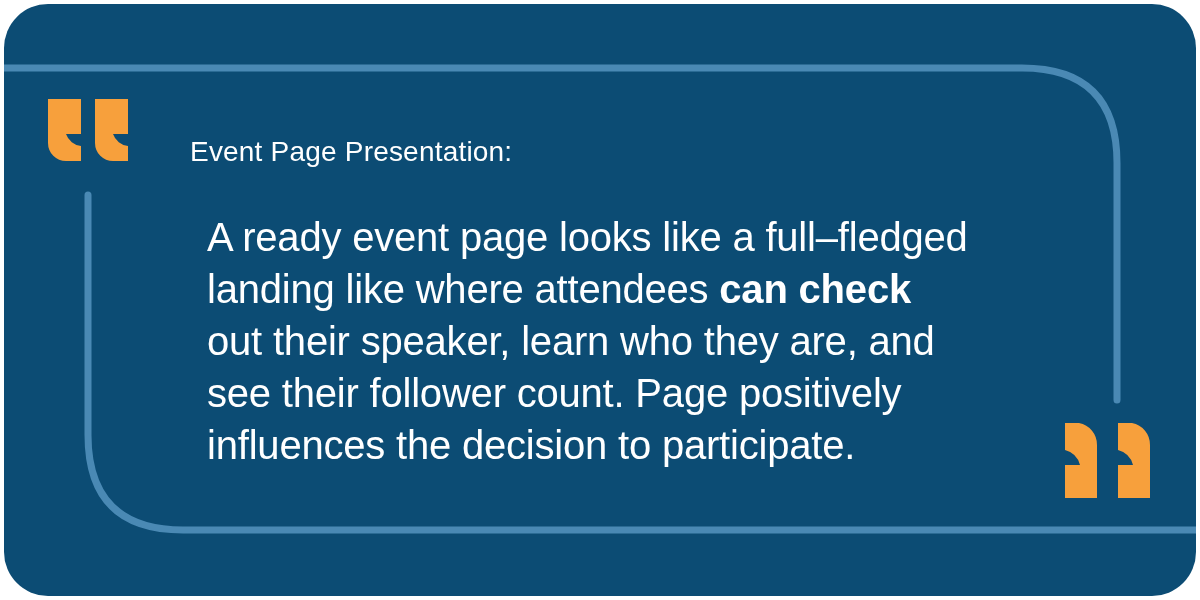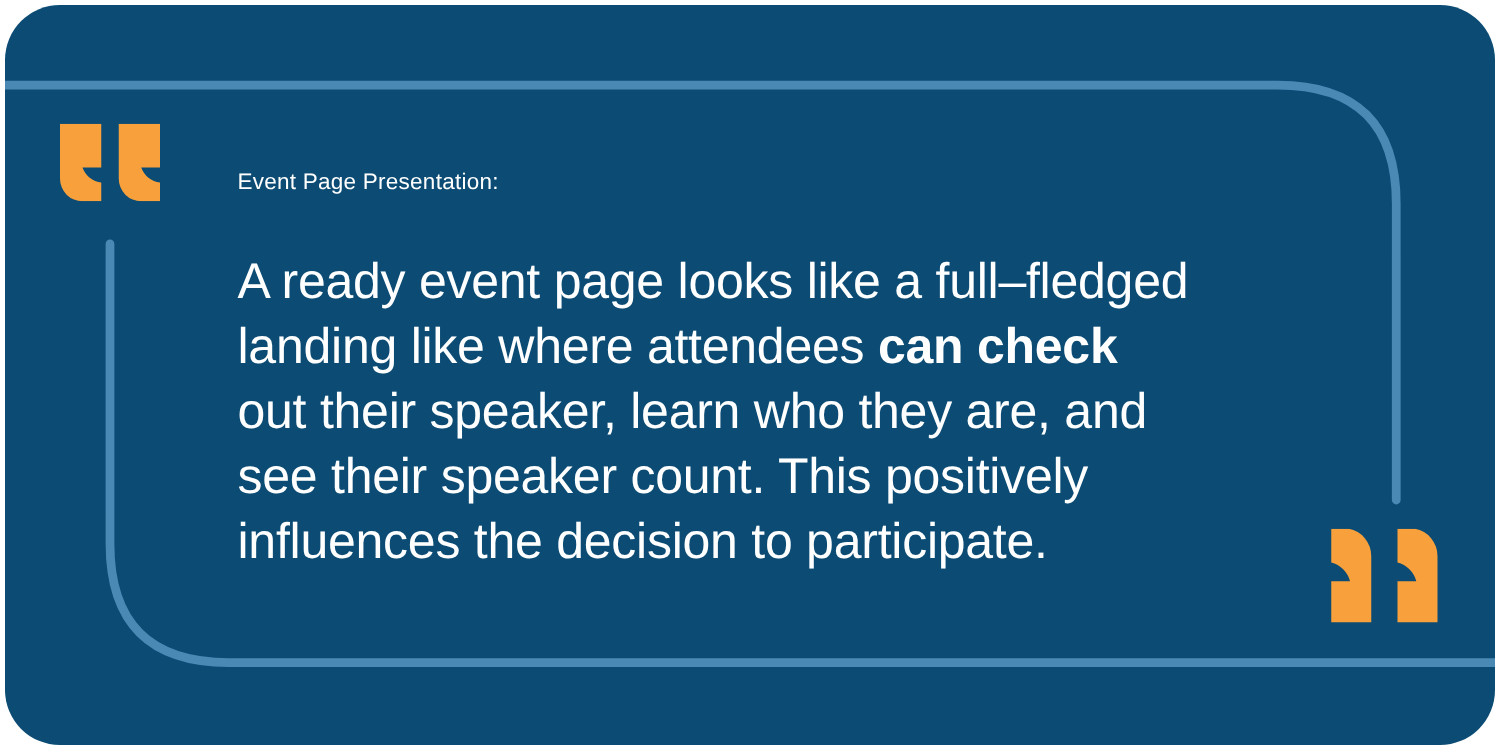--- a/index.html
+++ b/index.html
@@ -66,30 +66,30 @@
   
   .content {
     position: absolute;
     left: 186px;
     top: 130px;
     width: 900px;
   }
 
   .eyebrow {
     color: #ffffff;
-    font-size: 18px;
+    font-size: 28px;
     font-weight: 300;
     letter-spacing: 0.2px;
     line-height: 1.25;
     margin: 0 0 42px 0;
     white-space: nowrap;
   }
 
   .quote-body {
-    margin: 0;
+    margin: 17px;
     color: #ffffff;
     font-size: 40px;
     font-weight: 400;
     line-height: 52px;
     letter-spacing: -0.2px;
   }
 
   .quote-body .line {
     display: block;
     white-space: nowrap;
@@ -130,20 +130,20 @@
     </div>
 
     <div class="content">
 
       <p class="eyebrow">Event Page Presentation:</p>
 
       <blockquote class="quote-body">
         <span class="line">A ready event page looks like a full–fledged</span>
         <span class="line"><span>landing like where attendees </span><span class="em">can check</span></span>
         <span class="line">out their speaker, learn who they are, and</span>
-        <span class="line">see their speaker count. This positively</span>
+        <span class="line">see their follower count. Page positively</span>
         <span class="line">influences the decision to participate.</span>
       </blockquote>
 
     </div>
 
   </div>
 </div>
 
 </body></html>

